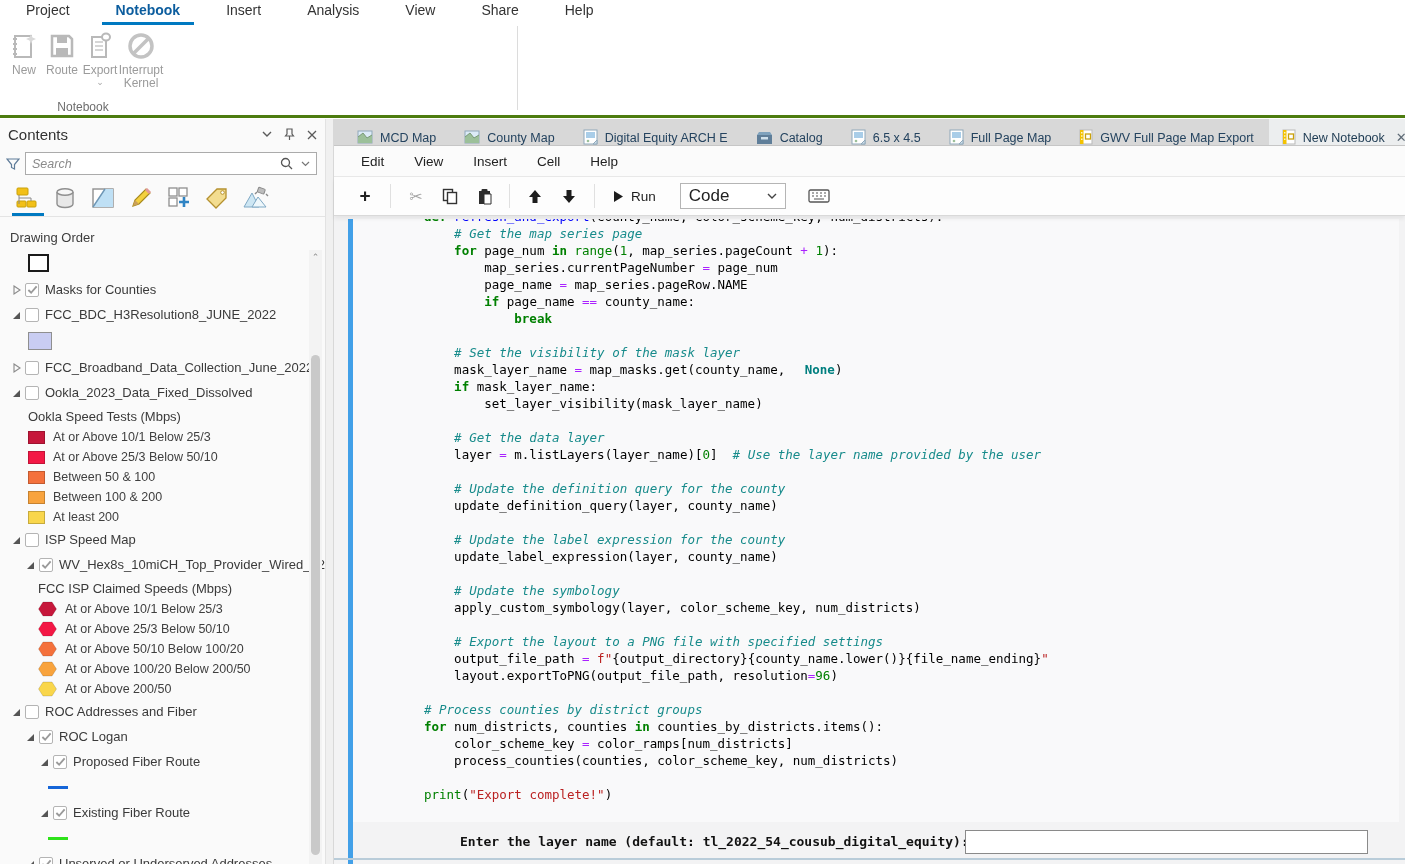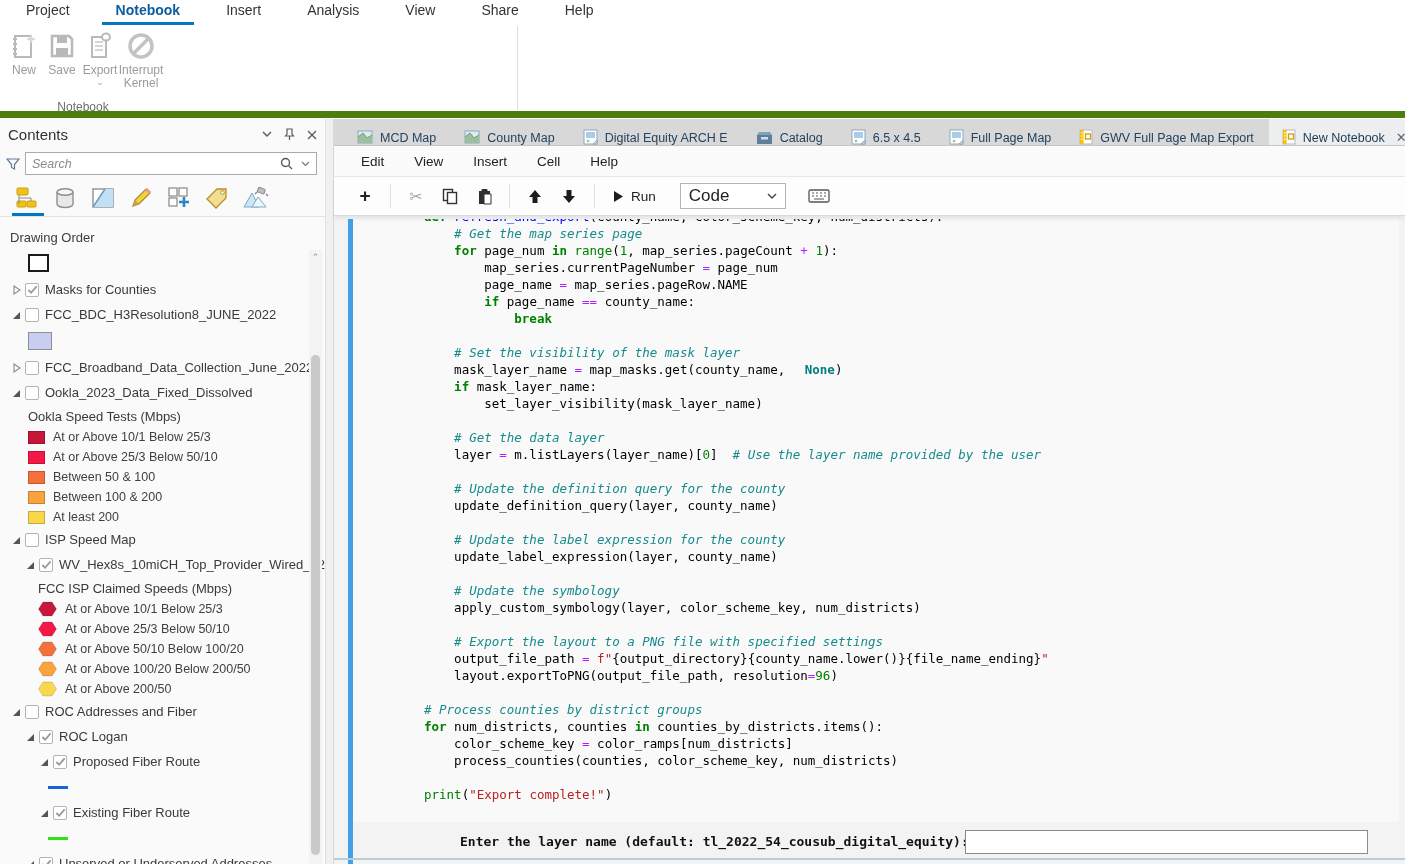--- a/index.html
+++ b/index.html
@@ -1,20 +1,20 @@
 <!DOCTYPE html>
 <html><head>
 <meta charset="utf-8">
 <style>
   * { margin:0; padding:0; box-sizing:border-box; }
   html,body { width:1405px; height:864px; overflow:hidden; font-family:"Liberation Sans", sans-serif; background:#fff; }
   body { position:relative; font-size:13px; color:#222; }
 
   
-  .ribbon { position:absolute; left:0; top:0; width:1405px; height:118px; background:#fff; border-bottom:7px solid #4d7c0f; }
+  .ribbon { position:absolute; left:0; top:0; width:1405px; height:118px; background:#fff; border-bottom:3px solid #4d7c0f; }
   .ribbon-tabs { display:flex; height:22px; align-items:flex-start; padding-left:12px; }
   .ribbon-tab { font-size:14px; color:#333; padding:2px 14px 4px 14px; margin-right:18px; cursor:default; }
   .ribbon-tab.active { color:#0c5d9e; font-weight:bold; border-bottom:3px solid #0079c1; }
   .ribbon-body { position:relative; height:95px; }
   .rb-btn { position:absolute; top:6px; text-align:center; color:#9b9b9b; font-size:12px; width:44px; }
   .rb-btn .rb-ico { height:36px; display:flex; align-items:center; justify-content:center; }
   .rb-btn .rb-lbl { line-height:13px; }
   .rb-sep { position:absolute; left:517px; top:4px; height:84px; width:1px; background:#dcdcdc; }
   .rb-group-label { position:absolute; left:18px; top:78px; width:130px; text-align:center; color:#6d6d6d; font-size:12px; }
   .rb-chev { color:#a8a8a8; font-size:9px; }
@@ -110,21 +110,21 @@
       <div class="rb-lbl">New</div>
     </div>
     <div class="rb-btn" style="left:40px;">
       <div class="rb-ico">
         <svg width="28" height="28" viewBox="0 0 28 28">
             <path d="M4 4h17l3 3v17H4z" fill="none" stroke="#b9b9b9" stroke-width="2.5"></path>
             <rect x="9" y="4" width="10" height="7" fill="#b9b9b9"></rect>
             <rect x="8" y="16" width="12" height="8" fill="#b9b9b9"></rect>
           </svg>
       </div>
-      <div class="rb-lbl">Save</div>
+      <div class="rb-lbl">Route</div>
     </div>
     <div class="rb-btn" style="left:78px;">
       <div class="rb-ico">
         <svg width="28" height="30" viewBox="0 0 28 30">
             <path d="M6 6 h14 v20 h-14 z" fill="none" stroke="#b9b9b9" stroke-width="2"></path>
             <ellipse cx="20" cy="6" rx="4" ry="3.5" fill="#fff" stroke="#b9b9b9" stroke-width="2"></ellipse>
             <path d="M9 11h8M9 15h8M9 19h8" stroke="#c9c9c9" stroke-width="1.5"></path>
           </svg>
       </div>
       <div class="rb-lbl">Export</div>

